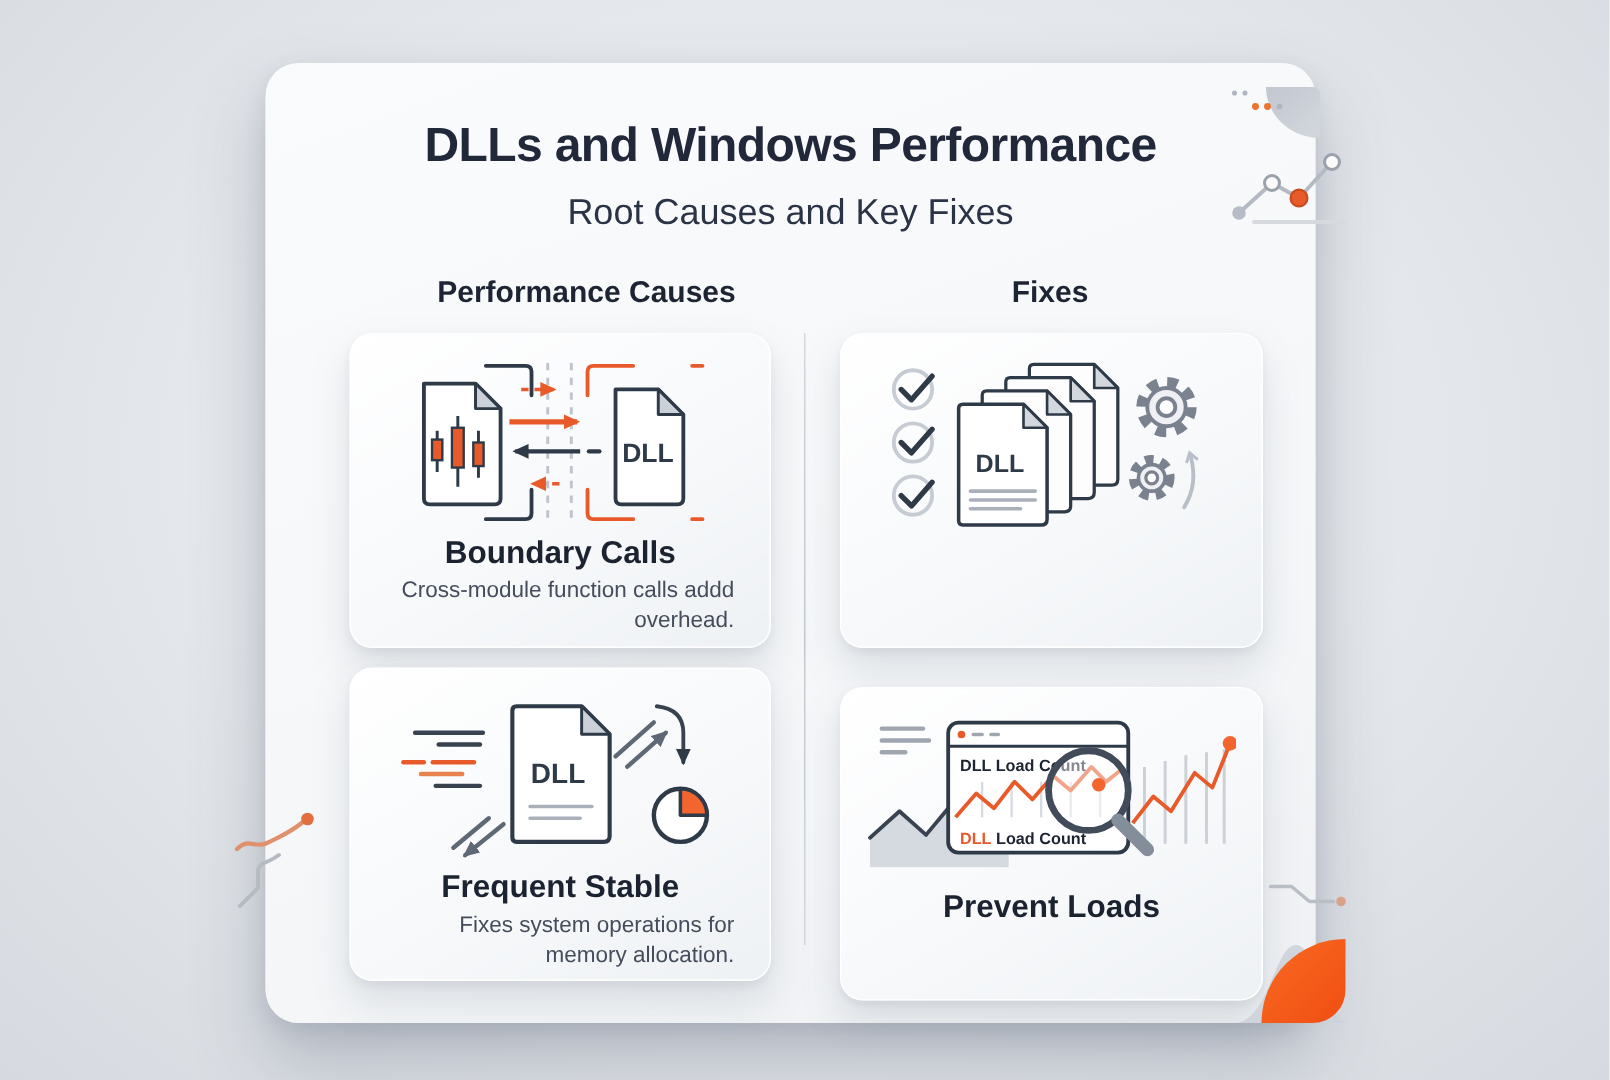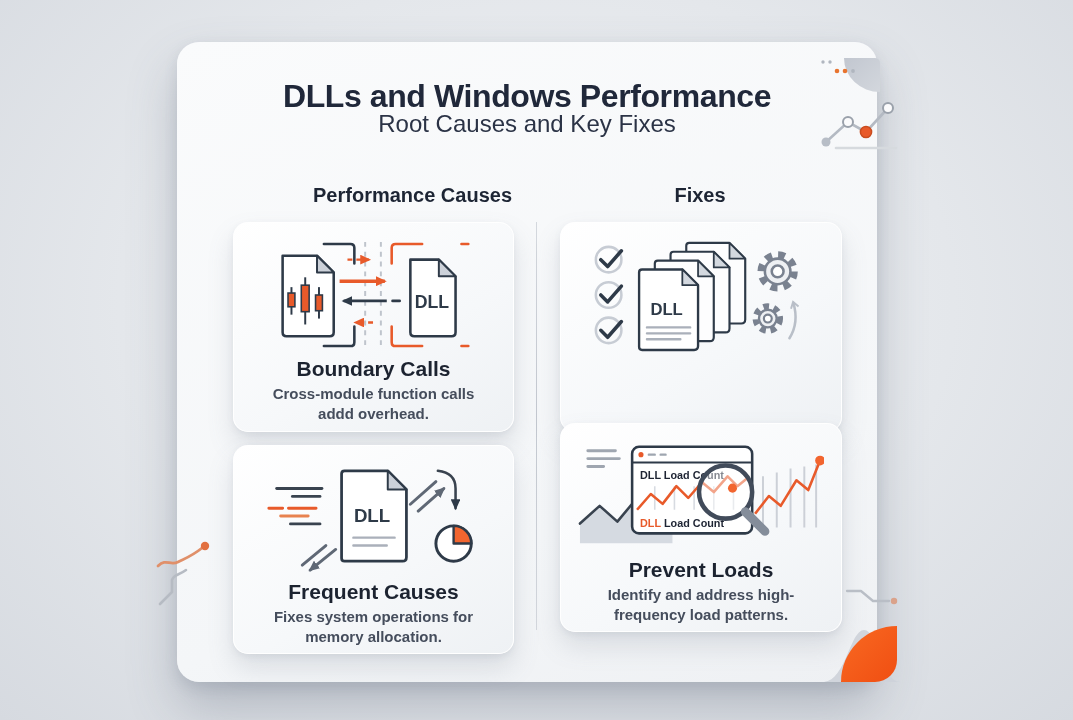--- a/index.html
+++ b/index.html
@@ -12,50 +12,50 @@
     position:absolute;left:177px;top:42px;width:700px;height:640px;
     background:linear-gradient(160deg,#fafbfc 0%,#f4f6f8 70%,#eef0f3 100%);
     border-radius:22px;
     box-shadow:0 26px 50px rgba(80,90,110,0.30),0 6px 14px rgba(80,90,110,0.14);
   }
   .page-title{
     position:absolute;left:0;top:36px;width:100%;text-align:center;
     font-size:32px;font-weight:700;color:#20283a;letter-spacing:-0.4px;margin:0;
   }
   .page-subtitle{
-    position:absolute;left:0;top:68px;width:100%;text-align:center;
+    position:absolute;left:0;top:86px;width:100%;text-align:center;
     font-size:24px;font-weight:400;color:#2b3346;margin:0;
   }
   .col-header{
     position:absolute;top:142px;width:280px;text-align:center;
     font-size:20px;font-weight:700;color:#1d2534;
   }
-  .col-header.left{left:55px;text-align:right;}
+  .col-header.left{left:74px;}
   .col-header.right{left:383px;}
   .divider{
     position:absolute;left:359px;top:180px;width:1px;height:408px;
     background:linear-gradient(#d4d8de,#c3c8d0 50%,#d4d8de);
   }
   .card{
     position:absolute;width:279px;height:208px;border-radius:15px;
     background:linear-gradient(150deg,#ffffff 0%,#f6f8fa 60%,#eef1f4 100%);
     border:1px solid rgba(255,255,255,0.95);
     box-shadow:0 14px 26px rgba(105,115,135,0.18),0 3px 6px rgba(105,115,135,0.10);
     display:flex;flex-direction:column;align-items:center;
   }
   .card.c1{left:56px;top:180px;}
   .card.c2{left:383px;top:180px;width:280px;}
   .card.c3{left:56px;top:403px;height:207px;}
-  .card.c4{left:383px;top:381px;width:280px;height:207px;}
+  .card.c4{left:383px;top:416px;width:280px;height:207px;}
   .card-icon{margin-top:12px;height:120px;flex:none;}
   .card-title{
     font-size:21px;font-weight:700;color:#1c2330;margin:2px 0 3px 0;text-align:right;
   }
   .card-desc{
-    font-size:15px;line-height:1.32;color:#454d5c;text-align:center;width:232px;margin:0;font-weight:bold;
+    font-size:15px;line-height:1.32;color:#454d5c;text-align:right;width:232px;margin:0;
   }
   
   .dots-tl{
     position:absolute;left:180px;top:54px;width:74px;height:76px;
     background-image:radial-gradient(#c5c9d1 1.6px,transparent 1.7px);
     background-size:12px 12px;
     -webkit-mask-image:linear-gradient(115deg,#000 50%,transparent 96%);
     mask-image:linear-gradient(115deg,#000 50%,transparent 96%);
   }
   .dots-bl{
@@ -177,21 +177,21 @@
       <path d="M85,12 H129 L148,31 V100 Q148,104 144,104 H85 Q82,104 82,101 V15 Q82,12 85,12 Z" fill="#ffffff" stroke="#2E3A48" stroke-width="2.8" stroke-linejoin="round"></path>
       <path d="M129,12 V31 H148 Z" fill="#ccd1d9" stroke="#2E3A48" stroke-width="2" stroke-linejoin="round"></path>
       <text x="113" y="64" text-anchor="middle" font-size="19" font-weight="700" fill="#2E3A48">DLL</text>
       <path d="M94,80 H136 M94,88 H128" stroke="#aab0ba" stroke-width="2.4" stroke-linecap="round"></path>
       <line x1="152" y1="46" x2="178" y2="23" stroke="#5F6875" stroke-width="3" stroke-linecap="round"></line>
       <line x1="160" y1="53" x2="186" y2="30" stroke="#5F6875" stroke-width="3" stroke-linecap="round" marker-end="url(#ah-gy)"></line>
       <path d="M180,12 Q198,14 198,30 V50" fill="none" stroke="#39434F" stroke-width="2.6" stroke-linecap="round" marker-end="url(#ah-dk)"></path>
       <circle cx="196" cy="86" r="18" fill="#ffffff" stroke="#2E3A48" stroke-width="3"></circle>
       <path d="M196,86 L196,68 A18,18 0 0 1 214,86 Z" fill="#F2652F" stroke="#2E3A48" stroke-width="2.4" stroke-linejoin="round"></path>
     </svg>
-    <div class="card-title">Frequent Causes</div>
+    <div class="card-title">Frequent Stable</div>
     <p class="card-desc">Fixes system operations for memory allocation.</p>
   </div>
 
   <div class="card c4">
     <svg class="card-icon" viewBox="0 0 250 120" width="246" height="118">
       <path d="M10,14 H38 M10,22 H42 M10,30 H26" stroke="#9fa6b0" stroke-width="3" stroke-linecap="round"></path>
       <polygon points="2,108 2,88 22,70 40,86 60,62 80,80 96,72 96,108" fill="#d5dae1"></polygon>
       <polyline points="2,88 22,70 40,86 60,62 80,80 96,72" fill="none" stroke="#39434F" stroke-width="2.6" stroke-linecap="round" stroke-linejoin="round"></polyline>
       <path d="M188,40 V92 M202,36 V92 M216,32 V92 M230,30 V92 M242,28 V92" stroke="#ccd0d7" stroke-width="2"></path>
       <polyline points="180,78 194,60 206,70 222,44 234,54 246,24" fill="none" stroke="#E85A2A" stroke-width="2.6" stroke-linejoin="round"></polyline>
@@ -202,21 +202,20 @@
       <path d="M72,18 H78 M84,18 H89" stroke="#9fa6b0" stroke-width="2.4" stroke-linecap="round"></path>
       <text x="63" y="43" font-size="11" font-weight="700" fill="#1E2433">DLL Load Count</text>
       <path d="M78,50 V74 M98,50 V74 M118,50 V74 M138,50 V74 M158,50 V74" stroke="#d7dbe1" stroke-width="1.6"></path>
       <polyline points="60,74 74,58 86,68 100,50 112,62 126,46 138,56 152,40 162,50 172,42" fill="none" stroke="#E85A2A" stroke-width="2.6" stroke-linejoin="round"></polyline>
       <text x="63" y="92" font-size="11" font-weight="700"><tspan fill="#E85A2A">DLL</tspan><tspan fill="#1E2433"> Load Count</tspan></text>
       <circle cx="150" cy="56" r="27" fill="rgba(255,255,255,0.45)" stroke="#414B5A" stroke-width="4.6"></circle>
       <line x1="170" y1="76" x2="190" y2="96" stroke="#848D9A" stroke-width="9" stroke-linecap="round"></line>
       <circle cx="157" cy="52" r="4.6" fill="#F2652F"></circle>
     </svg>
     <div class="card-title">Prevent Loads</div>
-    <p class="card-desc">Identify and address high-frequency load patterns.</p>
   </div>
 
   <svg class="dec" style="left:647px;top:574px" width="76" height="66" viewBox="0 0 76 66">
     <path d="M0,66 C22,64 26,14 40,14 C54,14 58,66 76,66 Z" fill="#cdd2d9" opacity="0.9"></path>
   </svg>
 </div>
 
 <div class="corner-quarter"></div>
 <div class="corner-fan"></div>
 

